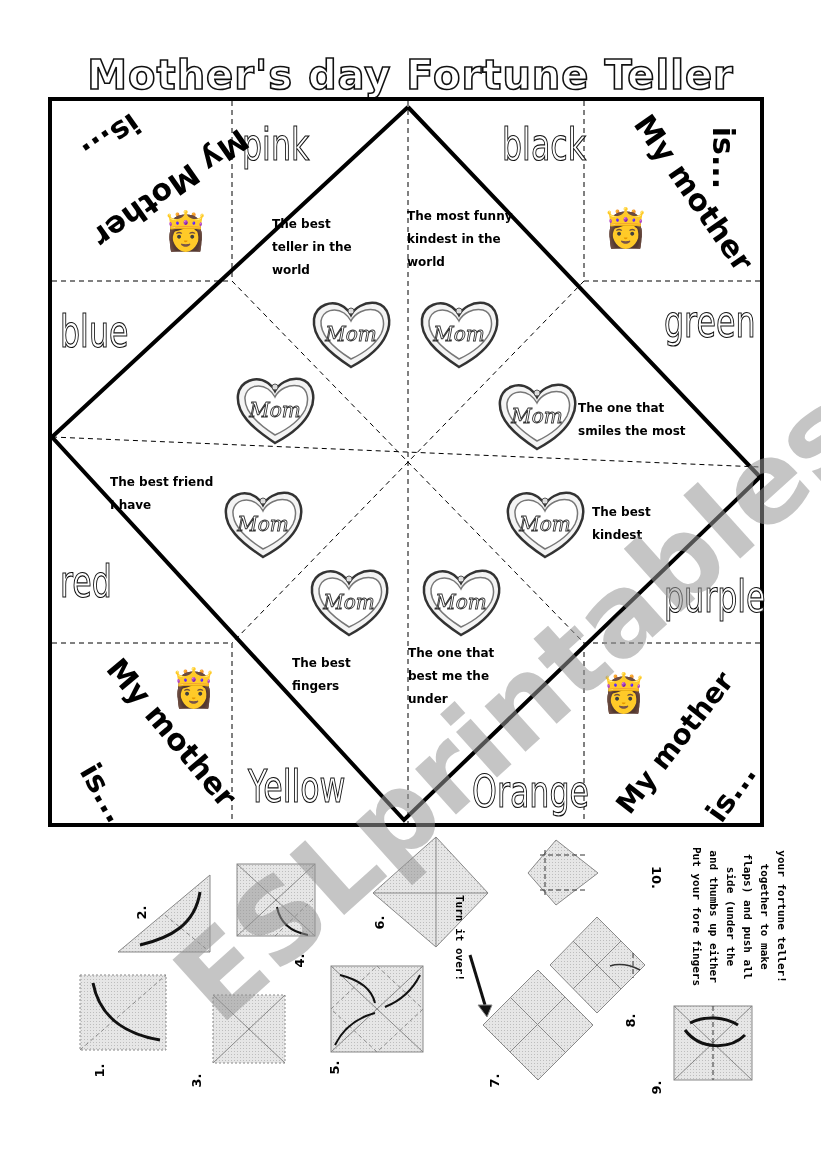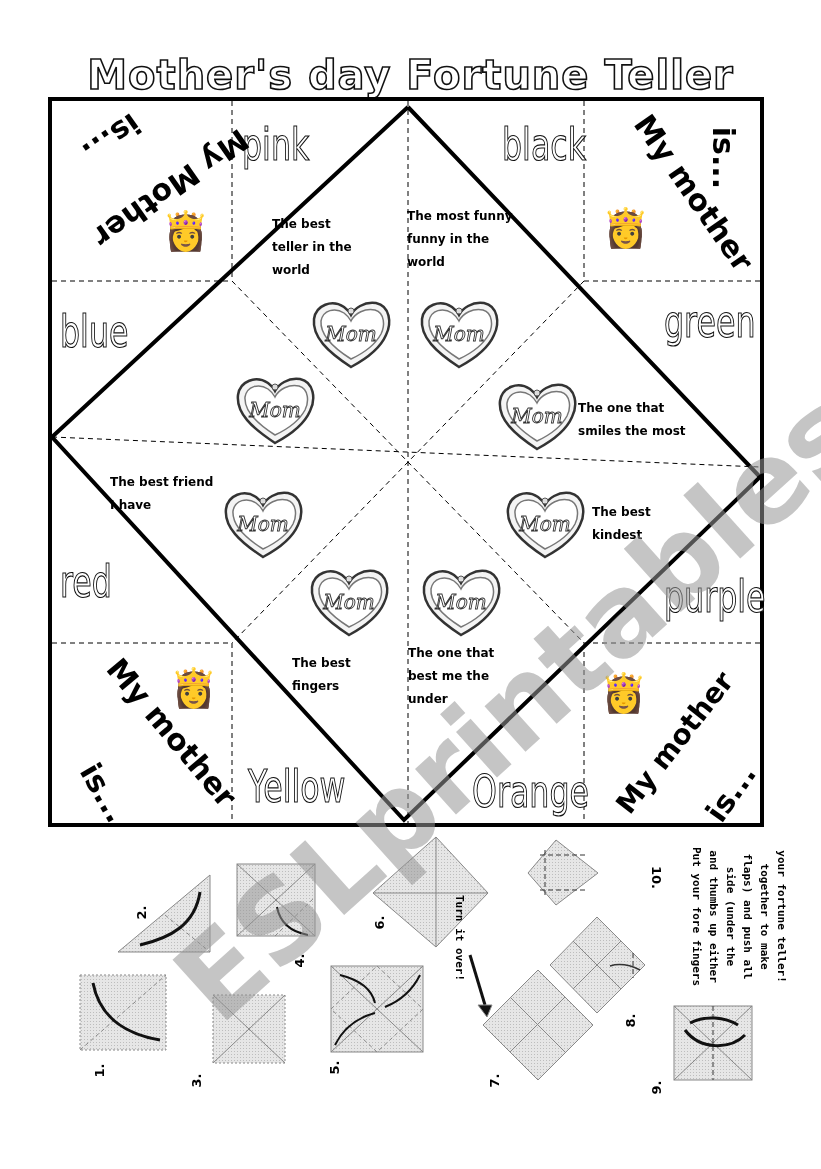--- a/index.html
+++ b/index.html
@@ -80,21 +80,21 @@
     <div class="abs" style="left:10px; top:15px; font-size:38px;">👸</div>
   </div>
 
   <div class="abs fortune" style="left:220px; top:112px; width:120px;">
     <div>The best</div>
     <div>teller in the</div>
     <div>world</div>
   </div>
   <div class="abs fortune" style="left:355px; top:104px; width:140px;">
     <div>The most funny</div>
-    <div>funny in the</div>
+    <div>kindest in the</div>
     <div>world</div>
   </div>
   <div class="abs fortune" style="left:526px; top:296px; width:150px;">
     <div>The one that</div>
     <div>smiles the most</div>
   </div>
   <div class="abs fortune" style="left:58px; top:370px; width:140px;">
     <div>The best friend</div>
     <div>I have</div>
   </div>

